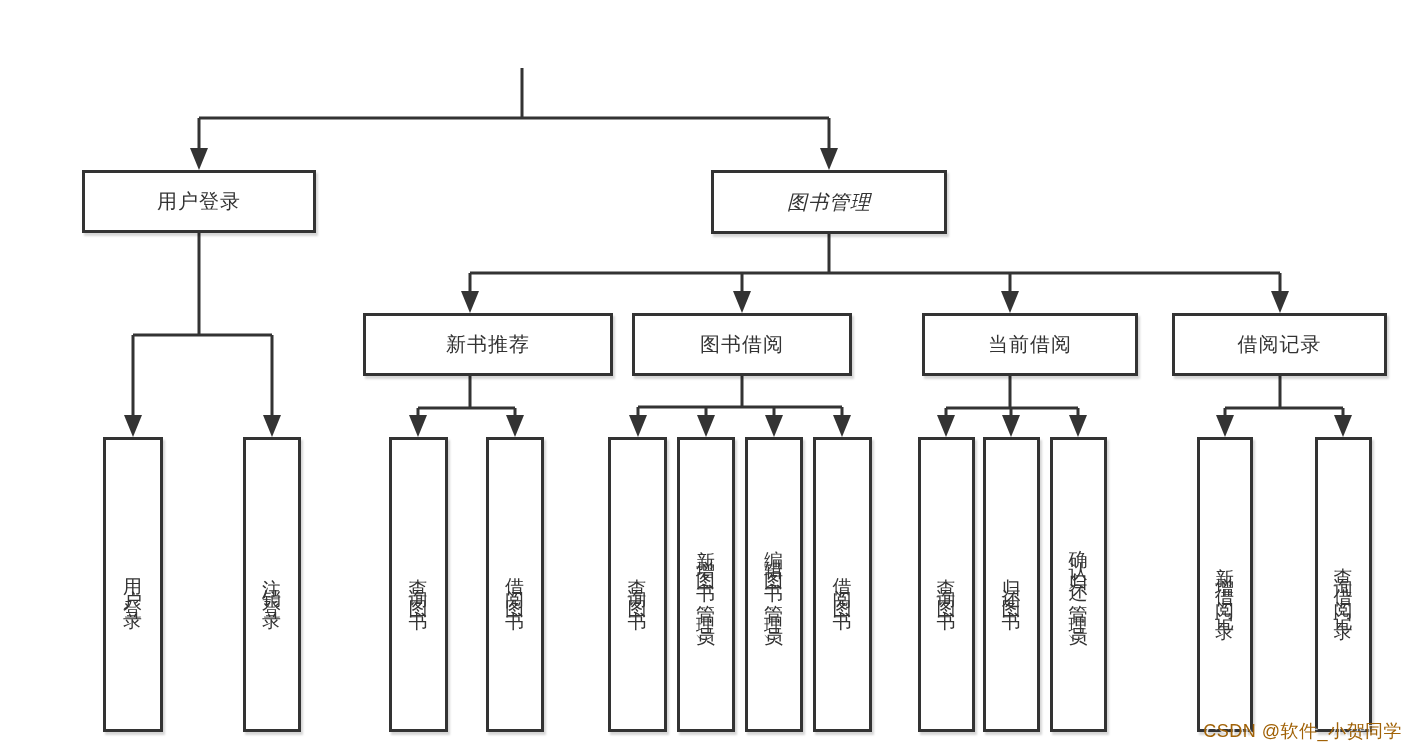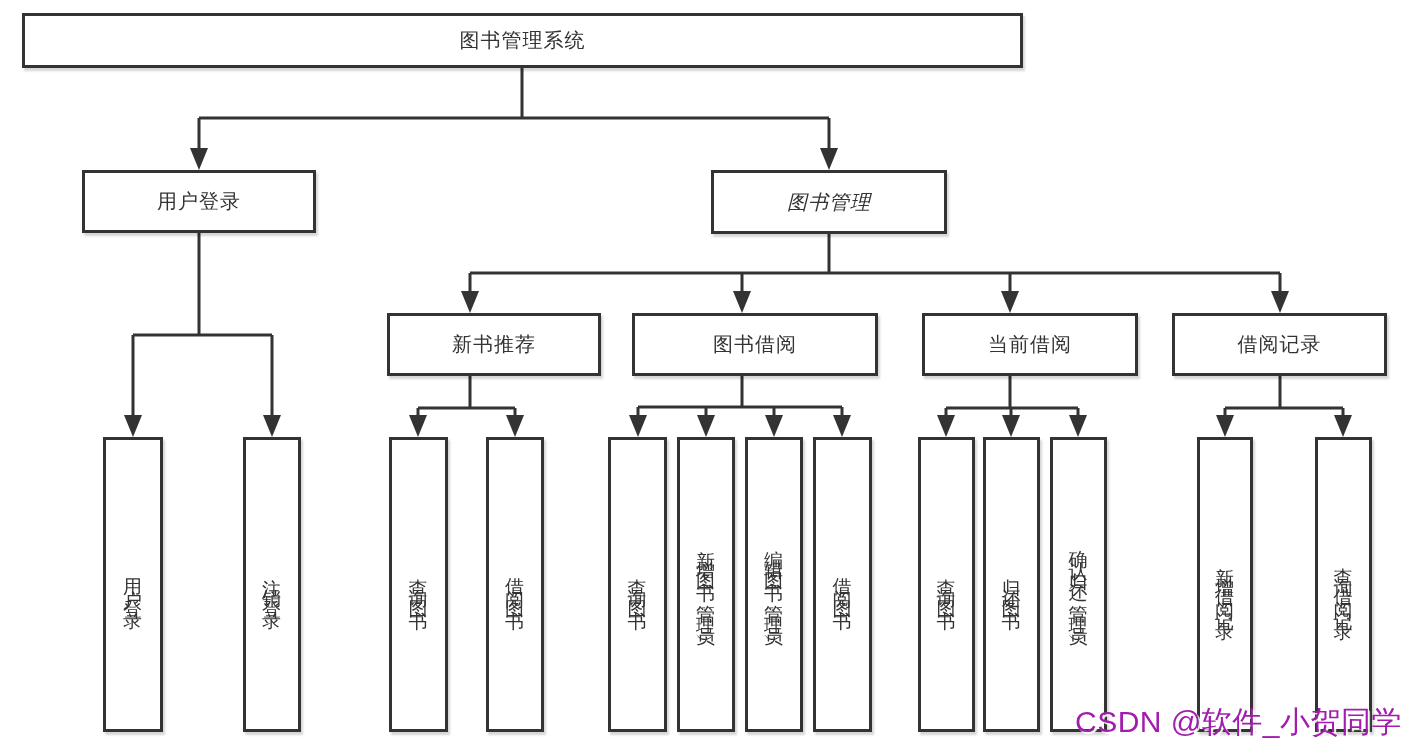--- a/index.html
+++ b/index.html
@@ -40,45 +40,45 @@
     font-size: 19px;
     letter-spacing: 11px;
     line-height: 1;
   }
   .leaf { top: 437px; height: 295px; }
 
   
   #n-system        { left: 22px;   top: 13px;  width: 1001px; height: 55px; }
   #n-user-login    { left: 82px;   top: 170px; width: 234px;  height: 63px; }
   #n-book-mgmt     { left: 711px;  top: 170px; width: 236px;  height: 64px; font-style: italic; }
-  #n-new-book-rec  { left: 363px;  top: 313px; width: 214px;  height: 63px; margin-left: 24px; }
-  #n-book-borrow   { left: 632px;  top: 313px; width: 246px;  height: 63px; }
+  #n-new-book-rec  { left: 363px;  top: 313px; width: 250px;  height: 63px; }
+  #n-book-borrow   { left: 632px;  top: 313px; width: 220px;  height: 63px; }
   #n-current-borrow{ left: 922px;  top: 313px; width: 216px;  height: 63px; }
   #n-borrow-records{ left: 1172px; top: 313px; width: 215px;  height: 63px; }
   #n-user-login-leaf { left: 103px;  width: 60px; }
   #n-logout          { left: 243px;  width: 58px; }
   #n-rec-query       { left: 389px;  width: 59px; }
   #n-rec-borrow      { left: 486px;  width: 58px; }
   #n-bb-query        { left: 608px;  width: 59px; }
   #n-bb-add          { left: 677px;  width: 58px; }
   #n-bb-edit         { left: 745px;  width: 58px; }
   #n-bb-borrow       { left: 813px;  width: 59px; }
   #n-cb-query        { left: 918px;  width: 57px; }
   #n-cb-return       { left: 983px;  width: 57px; }
   #n-cb-confirm      { left: 1050px; width: 57px; }
   #n-br-add          { left: 1197px; width: 56px; }
   #n-br-query        { left: 1315px; width: 57px; }
 
   .watermark {
     position: absolute;
     right: 3px;
     bottom: 4px;
-    font-size: 30px;
+    font-size: 18px;
     letter-spacing: 0.5px;
-    color: #a21caf;
+    color: #a16207;
     text-shadow: 2px 2px 1px #ffffff;
     z-index: 5;
     white-space: nowrap;
   }
   svg path { stroke: #333333; stroke-width: 3; fill: none; }
   svg polygon { fill: #333333; stroke: none; }
 </style>
 </head>
 <body>
 
@@ -127,23 +127,20 @@
       <polygon points="1069,415 1087,415 1078,437"></polygon>
     </g>
 
     <g>
       <path d="M1280 376 V408 M1225 408 H1343 M1225 408 V417 M1343 408 V417"></path>
       <polygon points="1216,415 1234,415 1225,437"></polygon>
       <polygon points="1334,415 1352,415 1343,437"></polygon>
     </g>
   </svg>
 
-  <div class="node h" id="n-system">
-    <span>图书管理系统</span>
-  </div>
 
   <div class="node h" id="n-user-login">
     <span>用户登录</span>
   </div>
   <div class="node h" id="n-book-mgmt">
     <span>图书管理</span>
   </div>
 
   <div class="node h" id="n-new-book-rec">
     <span>新书推荐</span>

